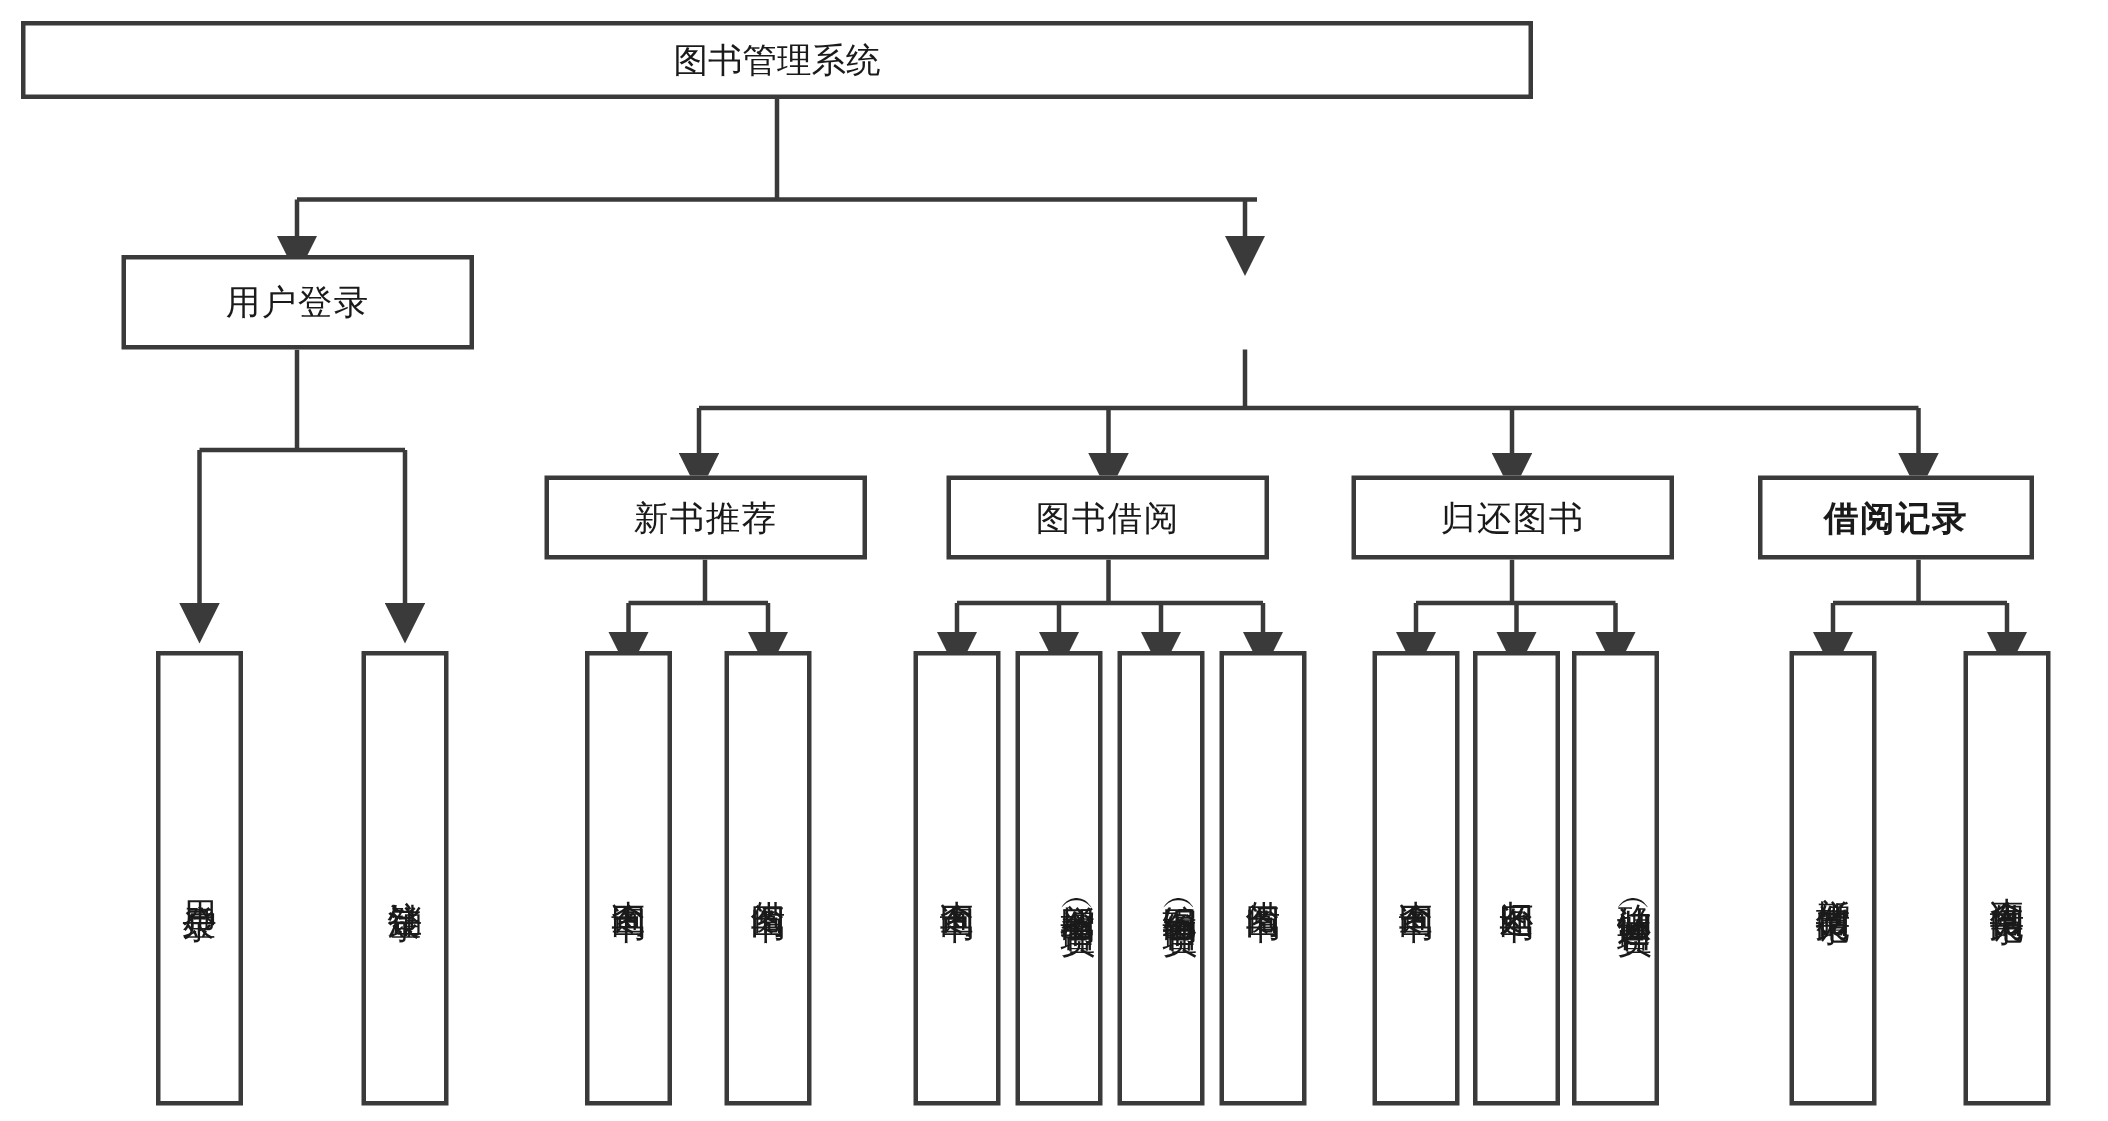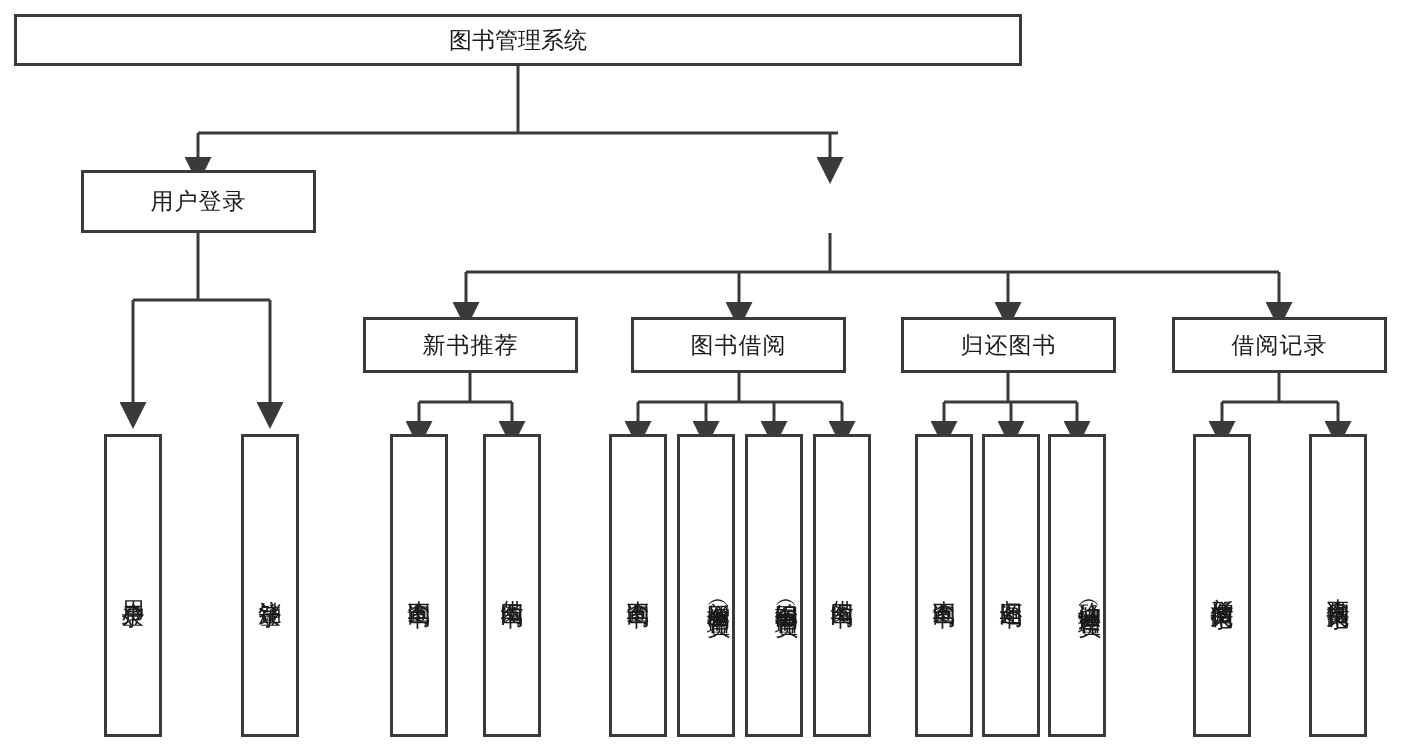--- a/index.html
+++ b/index.html
@@ -77,21 +77,21 @@
     </g>
   </svg>
 
   <div class="node root" style="left:14px;top:14px;width:1008px;height:52px;">图书管理系统</div>
 
   <div class="node h" style="left:81px;top:170px;width:235px;height:63px;">用户登录</div>
 
   <div class="node h" style="left:363px;top:317px;width:215px;height:56px;">新书推荐</div>
   <div class="node h" style="left:631px;top:317px;width:215px;height:56px;">图书借阅</div>
   <div class="node h" style="left:901px;top:317px;width:215px;height:56px;">归还图书</div>
-  <div class="node h" style="left:1172px;top:317px;width:215px;height:56px;">借阅记录</div>
+  <div class="node h" style="left:1172px;top:317px;width:184px;height:56px;font-weight:bold;">借阅记录</div>
 
   <div class="node leaf mid" style="left:104px;top:434px;width:58px;height:303px;">用户登录</div>
   <div class="node leaf mid" style="left:241px;top:434px;width:58px;height:303px;">注销登录</div>
 
   <div class="node leaf mid" style="left:390px;top:434px;width:58px;height:303px;">查询图书</div>
   <div class="node leaf mid" style="left:483px;top:434px;width:58px;height:303px;">借阅图书</div>
 
   <div class="node leaf mid" style="left:609px;top:434px;width:58px;height:303px;">查询图书</div>
   <div class="node leaf" style="left:677px;top:434px;width:58px;height:303px;">新增图书（管理员）</div>
   <div class="node leaf" style="left:745px;top:434px;width:58px;height:303px;">编辑图书（管理员）</div>

